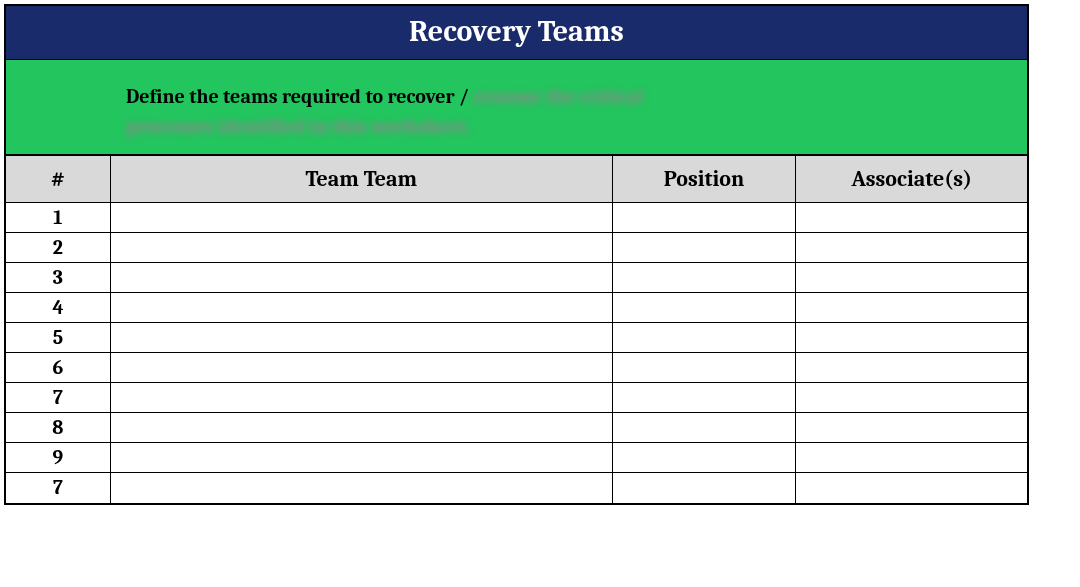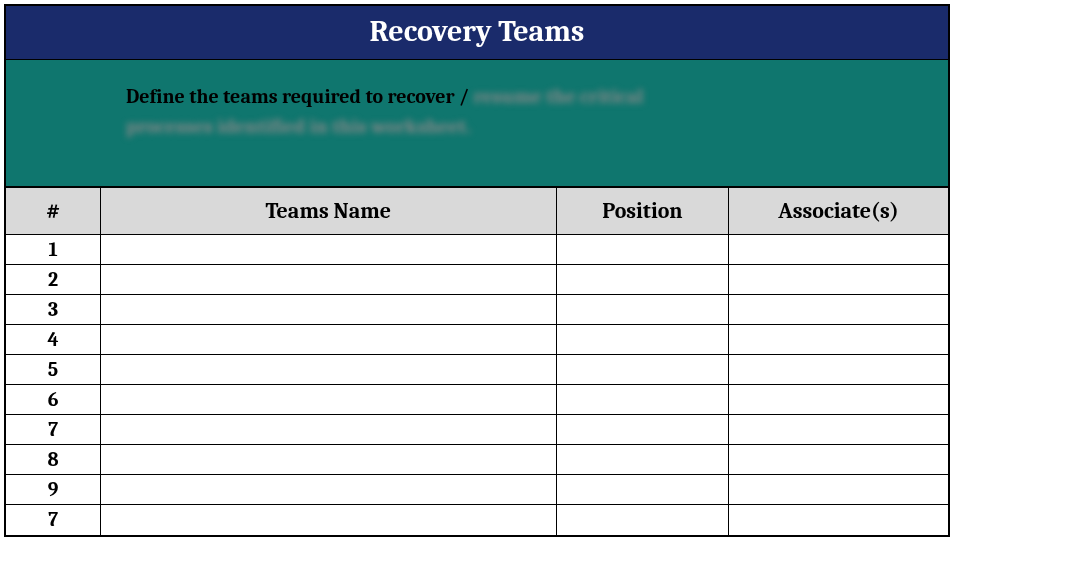--- a/index.html
+++ b/index.html
@@ -6,35 +6,35 @@
       box-sizing: border-box;
       margin: 0;
       padding: 0;
     }
     body {
       font-family: Cambria, Georgia, serif;
       background: #fff;
       padding: 4px;
     }
     .container {
-      width: 946px;
+      width: 1025px;
       border: 2px solid #000;
     }
     .title-bar {
       background: #1a2b6b;
       color: #fff;
       text-align: center;
       font-size: 30px;
       font-weight: bold;
       padding: 8px 0 10px 0;
       border-bottom: 1px solid #000;
     }
     .instruction-block {
-      background: #0f766e;
-      padding: 22px 0 44px 120px;
+      background: #22c55e;
+      padding: 22px 0 12px 120px;
       border-bottom: 1px solid #000;
     }
     .instruction-text {
       font-size: 20px;
       font-weight: bold;
       color: #000;
       line-height: 1.5;
     }
     .instruction-blur {
       display: inline;
@@ -89,21 +89,21 @@
     <div class="instruction-text">
       <span>Define the teams required to recover / </span><span class="instruction-blur">resume the critical</span><br>
       <span class="instruction-blur">processes identified in this worksheet.</span>
     </div>
   </div>
 
   <table>
     <thead>
       <tr>
         <th class="col-num">#</th>
-        <th class="col-team">Teams Name</th>
+        <th class="col-team">Team Team</th>
         <th class="col-pos">Position</th>
         <th class="col-assoc">Associate(s)</th>
       </tr>
     </thead>
     <tbody>
       <tr>
         <td class="num-cell">1</td>
         <td class="data-cell"></td>
         <td class="data-cell"></td>
         <td class="data-cell"></td>

